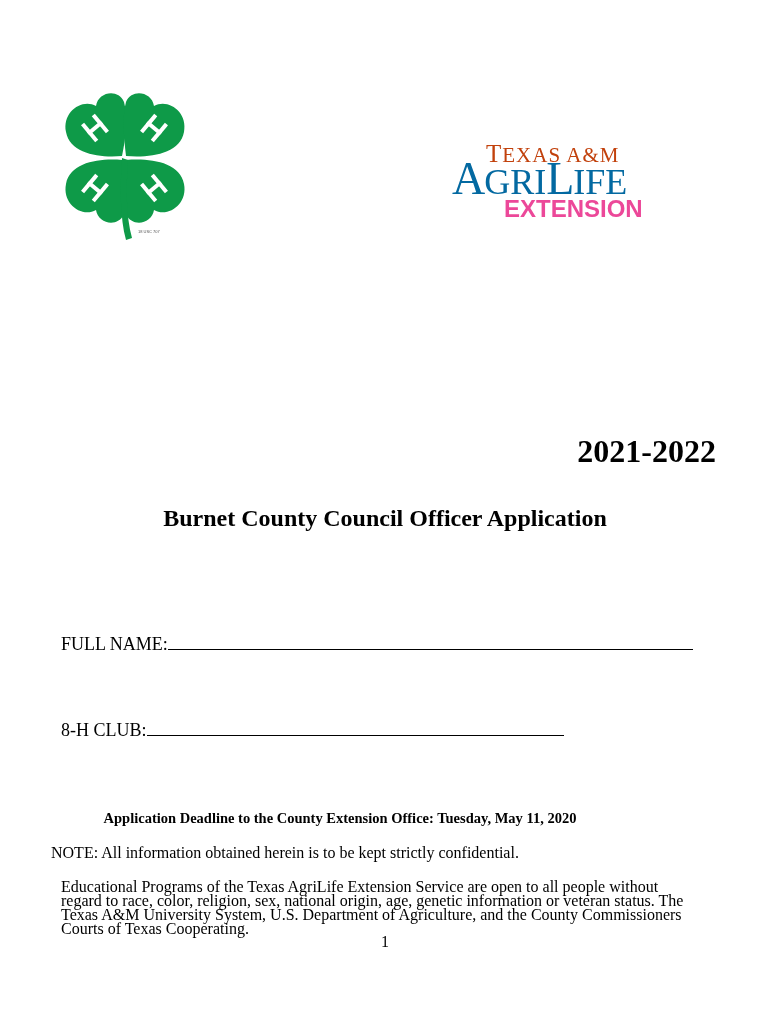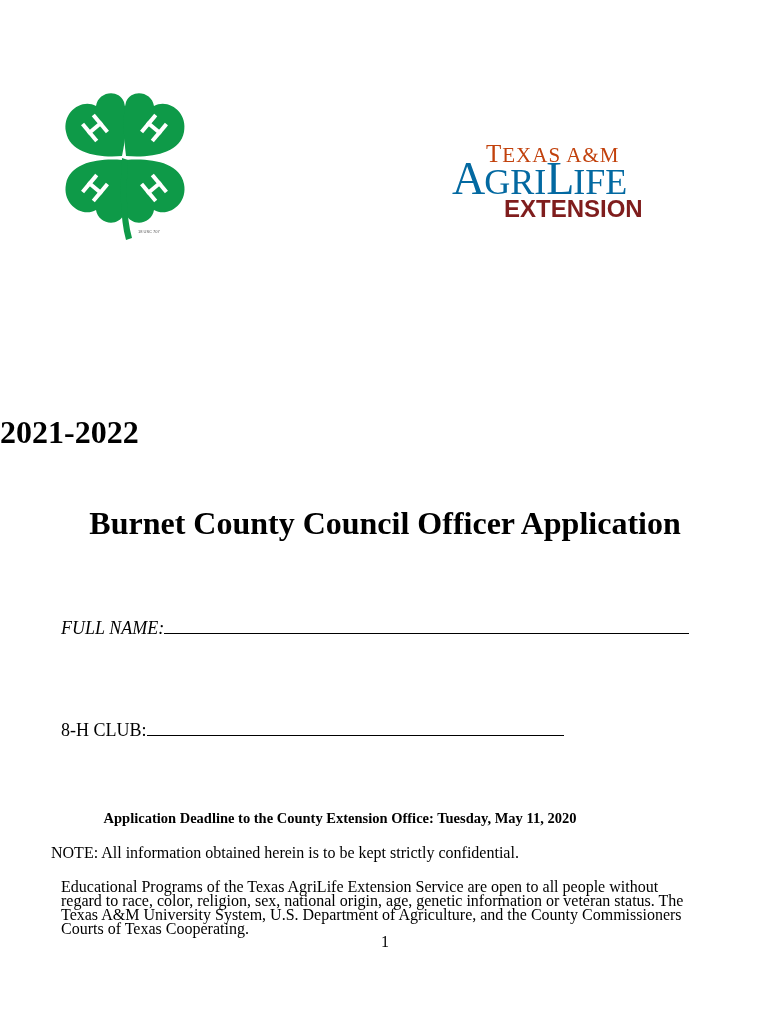--- a/index.html
+++ b/index.html
@@ -4,25 +4,25 @@
 <style>
   html, body { margin:0; padding:0; background:#ffffff; }
   body { width:770px; height:1024px; position:relative; overflow:hidden; font-family:"Liberation Serif", serif; color:#000; }
   .logo-4h { position:absolute; left:60px; top:88px; width:130px; height:160px; }
   .usc-mark { position:absolute; left:138px; top:229px; font-family:"Liberation Sans", sans-serif; font-size:4px; color:#555; }
   .agrilife { position:absolute; left:452px; top:138px; width:215px; height:90px; }
   .tx-line { position:absolute; left:34px; top:2px; font-family:"Liberation Serif", serif; font-size:21px; color:#c2410c; letter-spacing:1px; white-space:nowrap; }
   .tx-line .big { font-size:25px; }
   .agri-line { position:absolute; left:0; top:14px; font-family:Liberation Serif, serif; font-size:46px; color:#0369a1; white-space:nowrap; letter-spacing:-1px; }
   .agri-line .smallcaps { font-size:36px; letter-spacing:0px; }
-  .ext-line { position:absolute; left:52px; top:57px; font-family:"Liberation Sans", sans-serif; font-weight:bold; font-size:24px; color:#7f1d1d; letter-spacing:0px; white-space:nowrap; }
-  .year { position:absolute; left:0; width:716px; top:414px; text-align:left; font-weight:bold; font-size:32px; }
-  .title { position:absolute; left:0; width:770px; top:505px; text-align:center; font-weight:bold; font-size:32px; }
+  .ext-line { position:absolute; left:52px; top:57px; font-family:"Liberation Sans", sans-serif; font-weight:bold; font-size:24px; color:#ec4899; letter-spacing:0px; white-space:nowrap; }
+  .year { position:absolute; left:0; width:716px; top:433px; text-align:right; font-weight:bold; font-size:32px; }
+  .title { position:absolute; left:0; width:770px; top:505px; text-align:center; font-weight:bold; font-size:24px; }
   .field { position:absolute; left:61px; font-size:18px; white-space:nowrap; }
-  .field-name { top:618px;font-style:italic; }
+  .field-name { top:634px; }
   .field-club { top:720px; }
   .line { display:inline-block; vertical-align:baseline; border-bottom:1px solid #000; height:1px; }
   .deadline { position:absolute; left:0; width:680px; top:810px; text-align:center; font-weight:bold; font-size:14.5px; }
   .note { position:absolute; left:51px; top:844px; font-size:16px; }
   .disclaimer { position:absolute; left:61px; top:880px; width:640px; font-size:16px; line-height:14px; }
   .page-num { position:absolute; left:0; width:770px; top:933px; text-align:center; font-size:16px; }
 </style>
 </head>
 <body>
 

